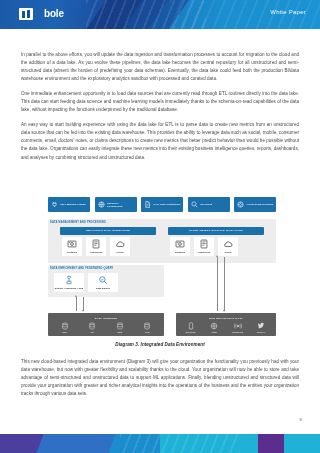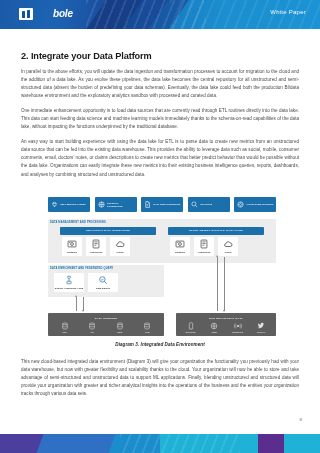--- a/index.html
+++ b/index.html
@@ -24,21 +24,21 @@
     background:#1a4f9c;transform:skewX(-34deg);opacity:.75;
   }
   .header .stripes{
     position:absolute;left:86px;top:0;width:120px;height:29px;
     background:repeating-linear-gradient(112deg,rgba(255,255,255,.10) 0 2px,rgba(255,255,255,0) 2px 9px);
   }
   .header .stripes2{
     position:absolute;left:170px;top:0;width:150px;height:29px;
     background:repeating-linear-gradient(112deg,rgba(255,255,255,.07) 0 2px,rgba(255,255,255,0) 2px 10px);
   }
-  .logo{position:absolute;left:19px;top:8px;display:flex;align-items:center;gap:20px;z-index:4;font-style:italic;}
+  .logo{position:absolute;left:19px;top:8px;display:flex;align-items:center;gap:11px;z-index:4;}
   .logo-mark{
     width:14px;height:12px;background:#ffffff;border-radius:1px;
     display:flex;align-items:center;justify-content:center;gap:1.5px;
   }
   .logo-mark i{display:block;width:3px;height:7px;background:#12529d;border-radius:.5px;}
   .logo-mark i.tall{height:8px;}
   .logo-text{
     color:#ffffff;font-size:10px;font-weight:700;letter-spacing:-.2px;line-height:12px;
   }
   .header-right{
@@ -154,21 +154,20 @@
     </span>
     <span class="logo-text">bole</span>
   </div>
 
   <div class="header-right">White Paper</div>
 </div>
 
 <div class="page">
 
   <div class="content">
-    <h2 class="section-title">2. Integrate your Data Platform</h2>
     <p class="body-text">In parallel to the above efforts, you will update the data ingestion and transformation processes to account for migration to the cloud and the addition of a data lake. As you evolve these pipelines, the data lake becomes the central repository for all unstructured and semi-structured data (absent the burden of predefining your data schemas). Eventually, the data lake could feed both the production BI/data warehouse environment and the exploratory analytics sandbox with processed and curated data.</p>
     <p class="body-text">One immediate enhancement opportunity is to load data sources that are currently read through ETL routines directly into the data lake. This data can start feeding data science and machine learning models immediately thanks to the schema-on-read capabilities of the data lake, without impacting the functions underpinned by the traditional database.</p>
     <p class="body-text">An easy way to start building experience with using the data lake for ETL is to parse data to create new metrics from an unstructured data source that can be fed into the existing data warehouse. This provides the ability to leverage data such as social, mobile, consumer comments, email, doctors' notes, or claims descriptions to create new metrics that better predict behavior than would be possible without the data lake. Organizations can easily integrate these new metrics into their existing business intelligence queries, reports, dashboards, and analyses by combining structured and unstructured data.</p>
   </div>
 
   <div class="diagram">
 
     <div class="cap-row">
       <div class="cap">
         <svg class="ci" viewBox="0 0 24 24">

